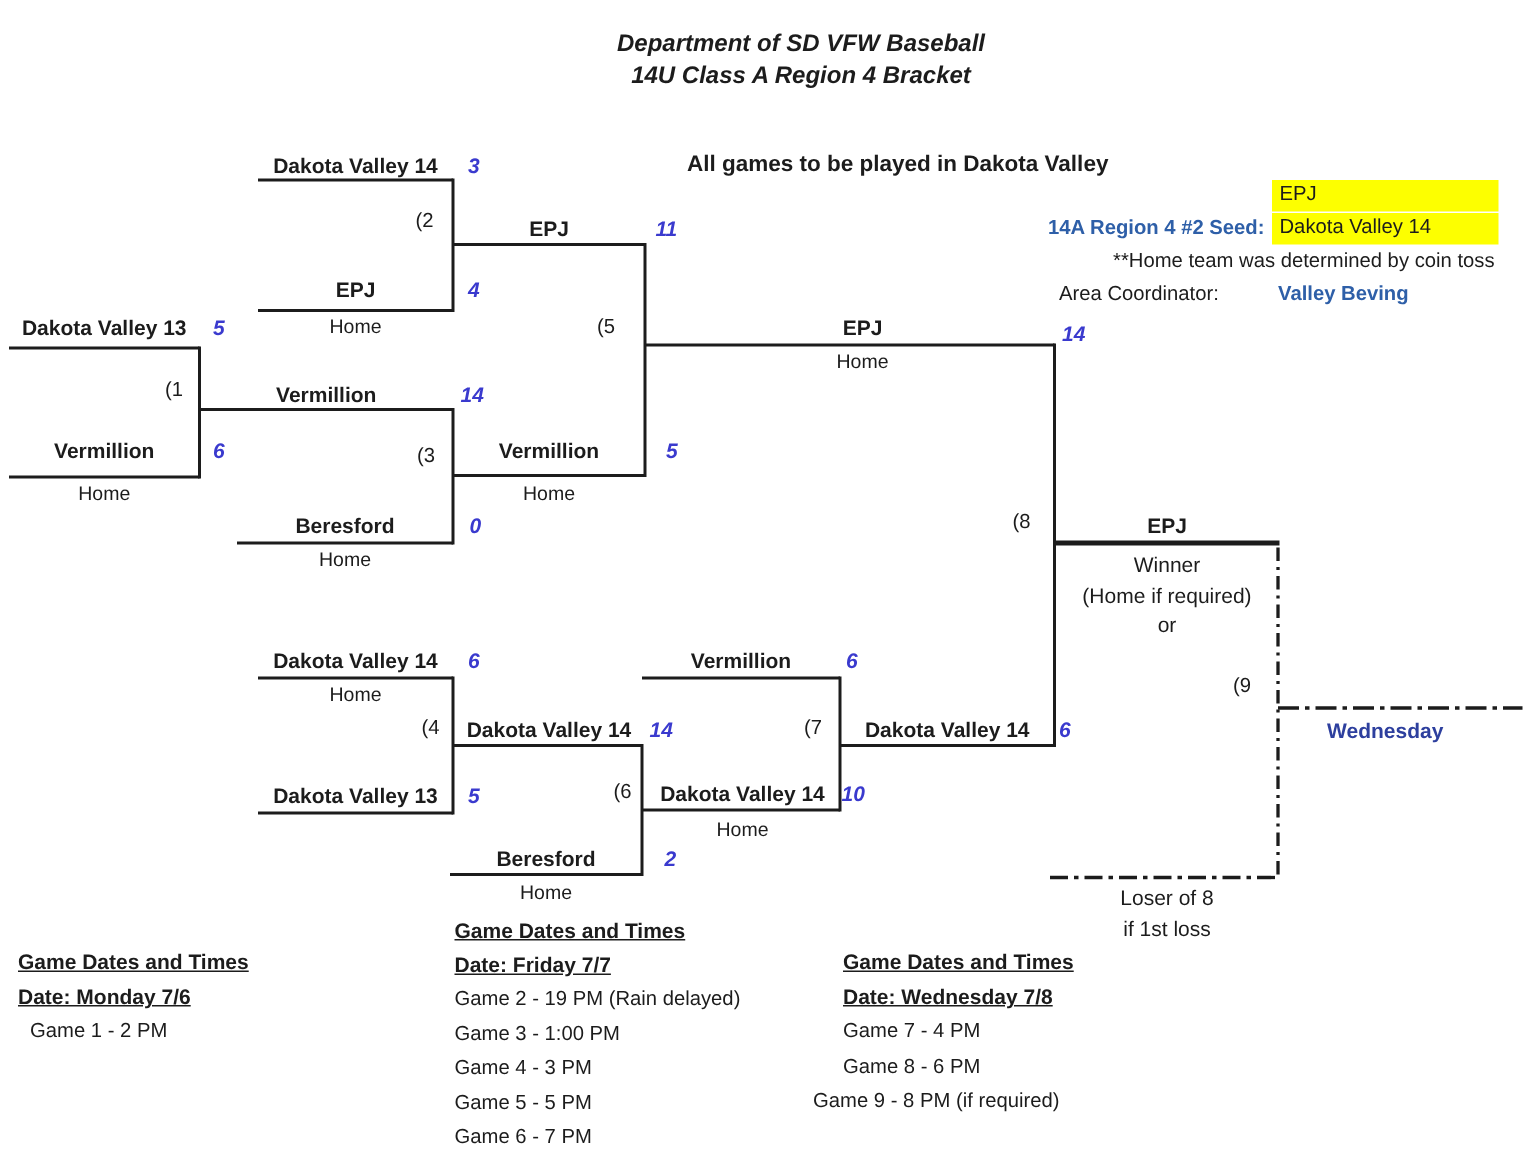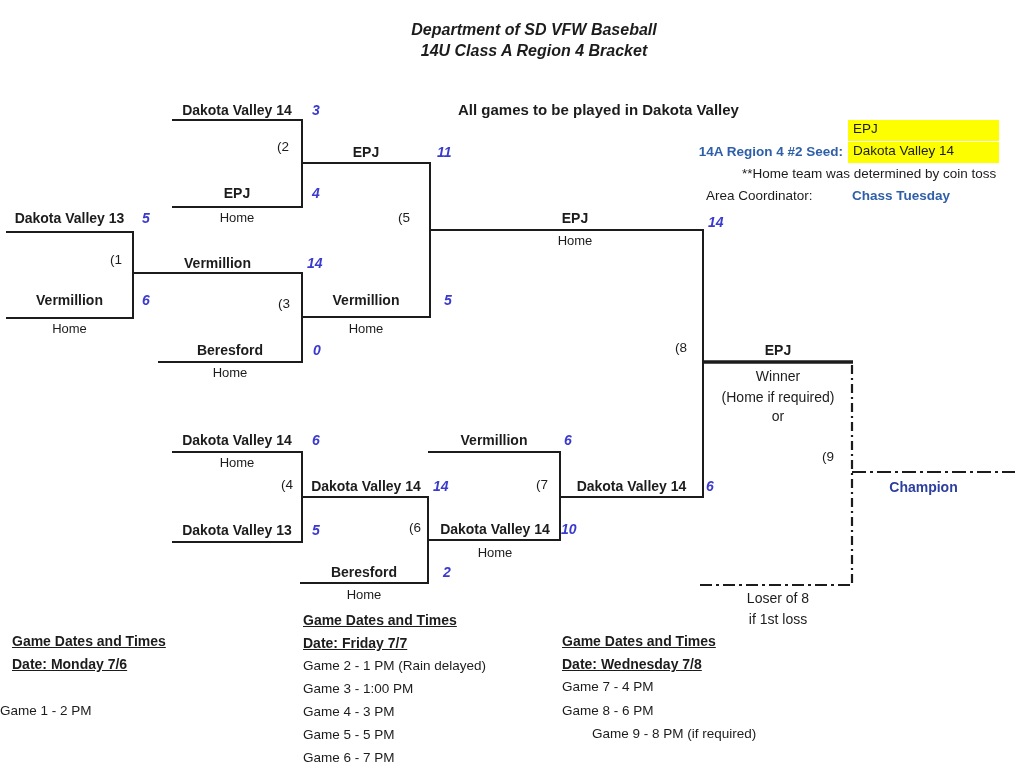--- a/index.html
+++ b/index.html
@@ -86,21 +86,21 @@
 
   <div class="t title c" style="left:34px;top:20px;width:1000px;">Department of SD VFW Baseball</div>
   <div class="t title c" style="left:34px;top:41px;width:1000px;">14U Class A Region 4 Bracket</div>
 
   <div class="t venue" style="left:458px;top:101px;">All games to be played in Dakota Valley</div>
   <div class="t hl" style="left:848px;top:120px;">EPJ</div>
   <div class="t hl" style="left:848px;top:142px;">Dakota Valley 14</div>
   <div class="t blue r" style="left:645px;top:144px;width:198px;">14A Region 4 #2 Seed:</div>
   <div class="t small" style="left:700px;top:166px;margin-left:42px;">**Home team was determined by coin toss</div>
   <div class="t small" style="left:706px;top:188px;">Area Coordinator:</div>
-  <div class="t blue" style="left:852px;top:188px;">Chass Tuesday</div>
+  <div class="t blue" style="left:852px;top:188px;">Valley Beving</div>
 
   <div class="t b c" style="left:172px;top:102px;width:130px;">Dakota Valley 14</div>
   <div class="t score" style="left:312px;top:102px;">3</div>
   <div class="t glabel" style="left:277px;top:139px;">(2</div>
   <div class="t b c" style="left:172px;top:185px;width:130px;">EPJ</div>
   <div class="t score" style="left:312px;top:185px;">4</div>
   <div class="t home c" style="left:172px;top:210px;width:130px;">Home</div>
   <div class="t b c" style="left:302px;top:144px;width:128px;">EPJ</div>
   <div class="t score" style="left:437px;top:144px;">11</div>
 
@@ -148,35 +148,35 @@
   <div class="t glabel" style="left:536px;top:477px;">(7</div>
   <div class="t b c" style="left:560px;top:478px;width:143px;">Dakota Valley 14</div>
   <div class="t score" style="left:706px;top:478px;">6</div>
 
   <div class="t glabel" style="left:675px;top:340px;">(8</div>
   <div class="t b c" style="left:703px;top:342px;width:150px;">EPJ</div>
   <div class="t c" style="left:703px;top:368px;width:150px;">Winner</div>
   <div class="t c" style="left:703px;top:389px;width:150px;">(Home if required)</div>
   <div class="t c" style="left:703px;top:408px;width:150px;">or</div>
   <div class="t glabel" style="left:822px;top:449px;">(9</div>
-  <div class="t champ c" style="left:852px;top:479px;width:143px;">Champion</div>
+  <div class="t champ c" style="left:852px;top:479px;width:143px;">Wednesday</div>
   <div class="t c" style="left:703px;top:590px;width:150px;">Loser of 8</div>
   <div class="t c" style="left:703px;top:611px;width:150px;">if 1st loss</div>
 
   <div class="t b u" style="left:12px;top:633px;">Game Dates and Times</div>
   <div class="t b u" style="left:12px;top:656px;">Date: Monday 7/6</div>
-  <div class="t small" style="left:0;top:679px;margin-top:24px;">Game 1 - 2 PM</div>
+  <div class="t small" style="left:20px;top:679px;">Game 1 - 2 PM</div>
 
   <div class="t b u" style="left:303px;top:612px;">Game Dates and Times</div>
   <div class="t b u" style="left:303px;top:635px;">Date: Friday 7/7</div>
-  <div class="t small" style="left:303px;top:658px;">Game 2 - 1 PM (Rain delayed)</div>
+  <div class="t small" style="left:303px;top:658px;">Game 2 - 19 PM (Rain delayed)</div>
   <div class="t small" style="left:303px;top:681px;">Game 3 - 1:00 PM</div>
   <div class="t small" style="left:303px;top:704px;">Game 4 - 3 PM</div>
   <div class="t small" style="left:303px;top:727px;">Game 5 - 5 PM</div>
   <div class="t small" style="left:303px;top:750px;">Game 6 - 7 PM</div>
 
   <div class="t b u" style="left:562px;top:633px;">Game Dates and Times</div>
   <div class="t b u" style="left:562px;top:656px;">Date: Wednesday 7/8</div>
   <div class="t small" style="left:562px;top:679px;text-align:center;">Game 7 - 4 PM</div>
   <div class="t small" style="left:562px;top:703px;">Game 8 - 6 PM</div>
-  <div class="t small" style="left:592px;top:726px;">Game 9 - 8 PM (if required)</div>
+  <div class="t small" style="left:542px;top:726px;">Game 9 - 8 PM (if required)</div>
 
 </div>
 
 </body></html>

